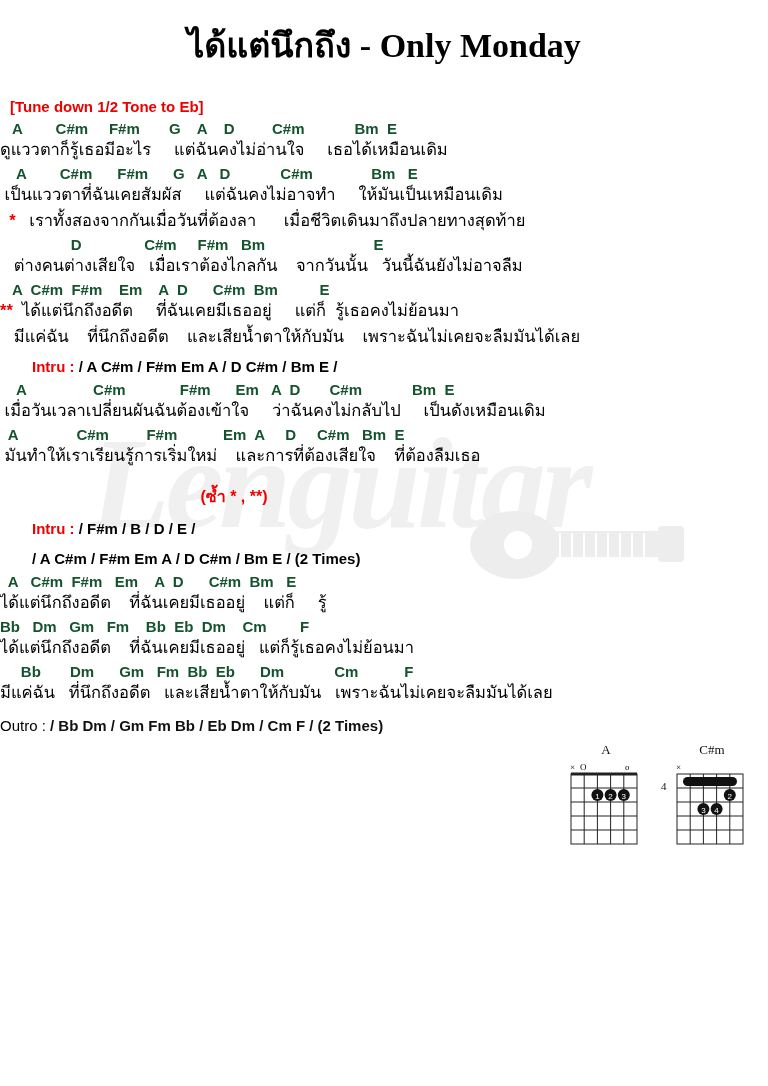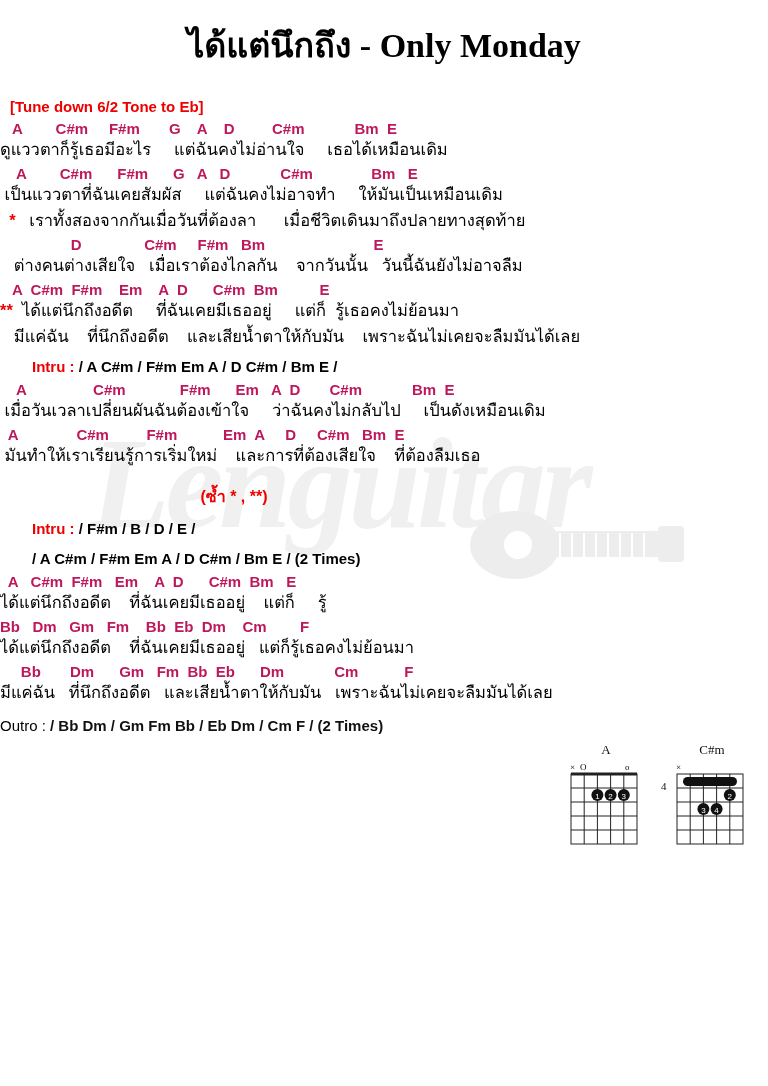--- a/index.html
+++ b/index.html
@@ -70,21 +70,21 @@
     font-weight: bold;
     font-size: 15px;
     margin: 26px 0 4px 10px;
   }
   .block {
     margin: 0 0 0 0;
   }
   .chordline {
     font-weight: bold;
     font-size: 15px;
-    color: #be185d;
+    color: #14532d;
     white-space: pre;
     line-height: 19px;
     margin: 3px 0 0 0;
     font-family: "Liberation Sans", sans-serif;
   }
   .lyricline {
     font-size: 16.5px;
     color: #000000;
     white-space: pre;
     line-height: 22px;
@@ -176,21 +176,21 @@
         <line x1="184" y1="40" x2="184" y2="64"></line>
       </g>
       <circle cx="58" cy="52" r="14" fill="#ffffff"></circle>
     </svg>
   </div>
 
   <div class="content">
 
     <h1 class="title">ได้แต่นึกถึง - Only Monday</h1>
 
-    <div class="tune">[Tune down 6/2 Tone to Eb]</div>
+    <div class="tune">[Tune down 1/2 Tone to Eb]</div>
 
     <div class="block">
       <div class="chordline">   A        C#m     F#m       G    A    D         C#m            Bm  E</div>
       <div class="lyricline">ดูแววตาก็รู้เธอมีอะไร     แต่ฉันคงไม่อ่านใจ     เธอได้เหมือนเดิม</div>
     </div>
 
     <div class="block">
       <div class="chordline">    A        C#m      F#m      G   A   D            C#m              Bm   E</div>
       <div class="lyricline"> เป็นแววตาที่ฉันเคยสัมผัส     แต่ฉันคงไม่อาจทำ     ให้มันเป็นเหมือนเดิม</div>
     </div>

